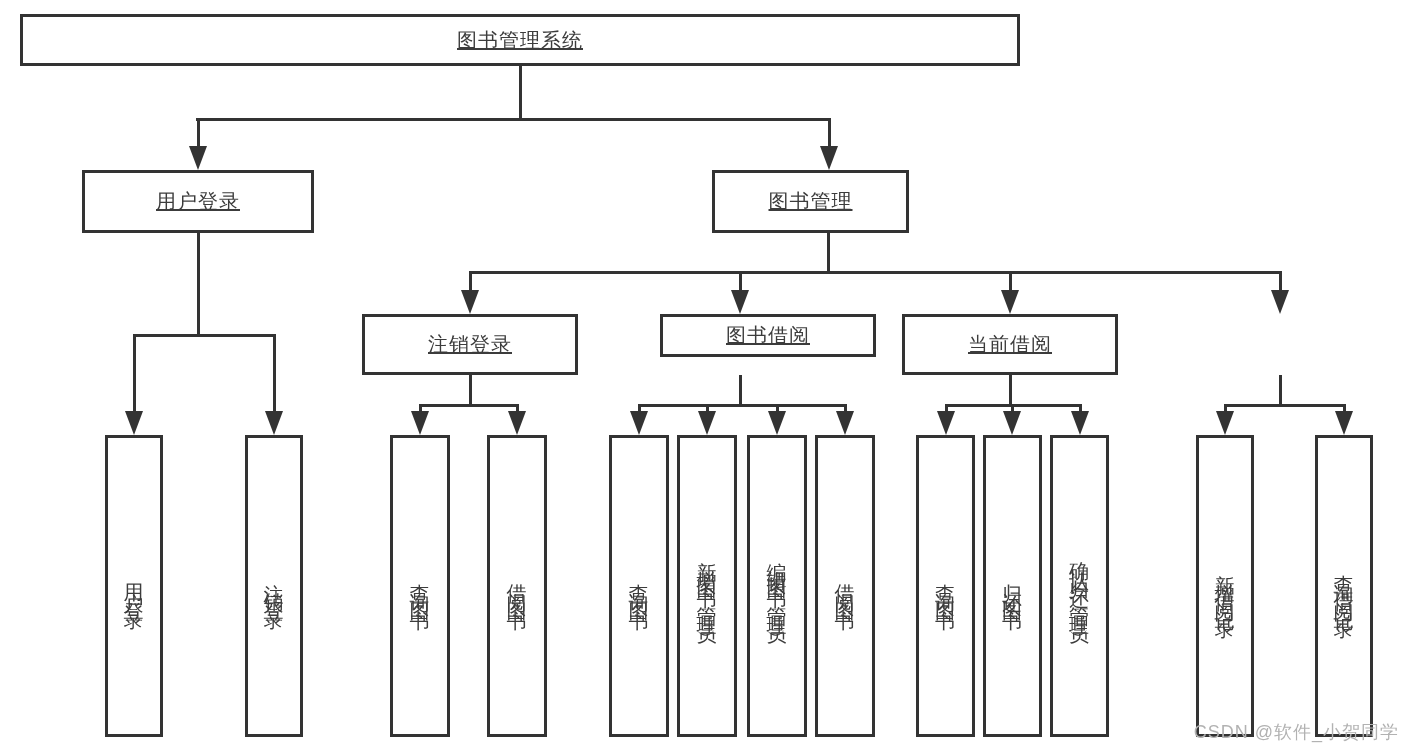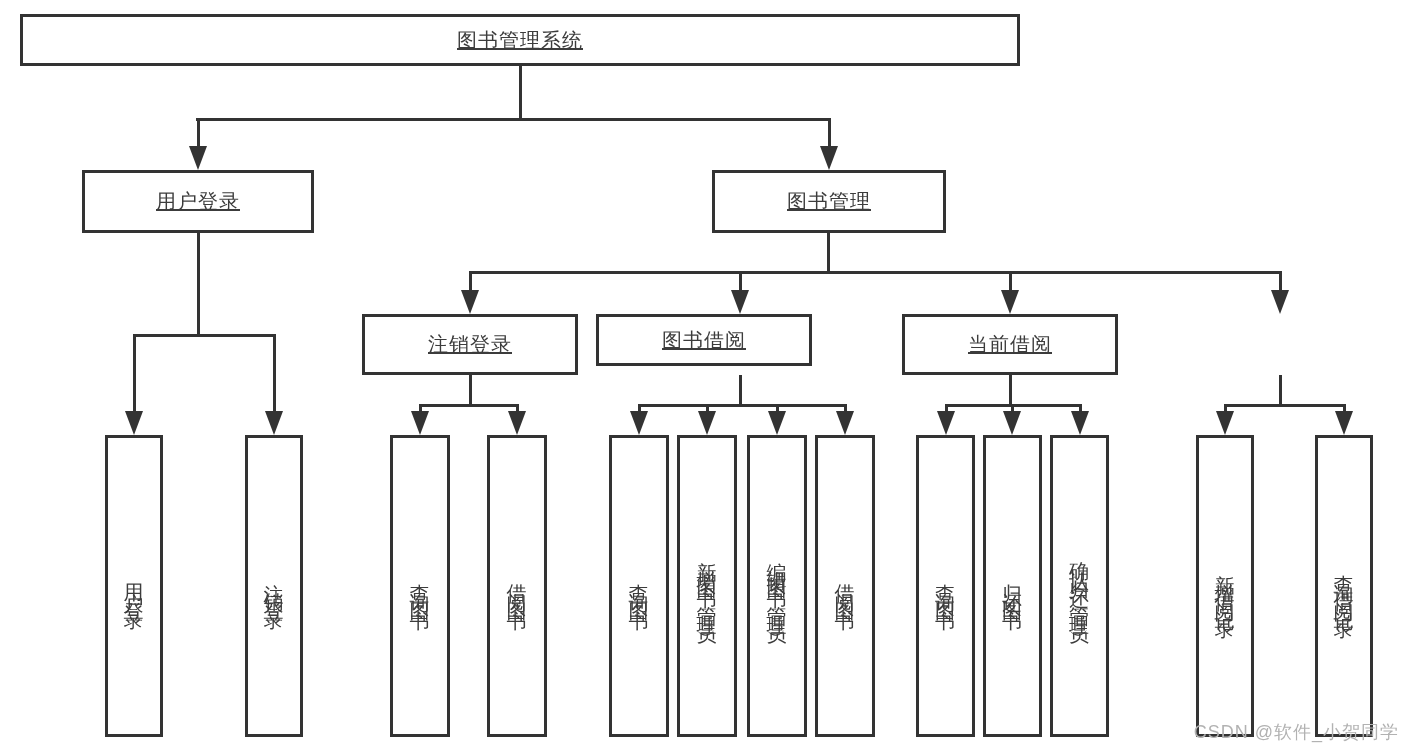--- a/index.html
+++ b/index.html
@@ -35,28 +35,28 @@
 
 <div class="canvas">
 
   <div class="box h" style="left:20px;top:14px;width:1000px;height:52px">
     <span>图书管理系统</span>
   </div>
 
   <div class="box h" style="left:82px;top:170px;width:232px;height:63px">
     <span>用户登录</span>
   </div>
-  <div class="box h" style="left:712px;top:170px;width:234px;height:63px">
+  <div class="box h" style="left:712px;top:170px;width:197px;height:63px">
     <span>图书管理</span>
   </div>
 
   <div class="box h" style="left:362px;top:314px;width:216px;height:61px">
     <span>注销登录</span>
   </div>
-  <div class="box h" style="left:596px;top:314px;width:216px;height:52px">
+  <div class="box h" style="left:660px;top:314px;width:216px;height:43px">
     <span>图书借阅</span>
   </div>
   <div class="box h" style="left:902px;top:314px;width:216px;height:61px">
     <span>当前借阅</span>
   </div>
 
   <div class="box v" style="left:105px;top:435px;width:58px;height:302px">
     <span>用户登录</span>
   </div>
   <div class="box v" style="left:245px;top:435px;width:58px;height:302px">

